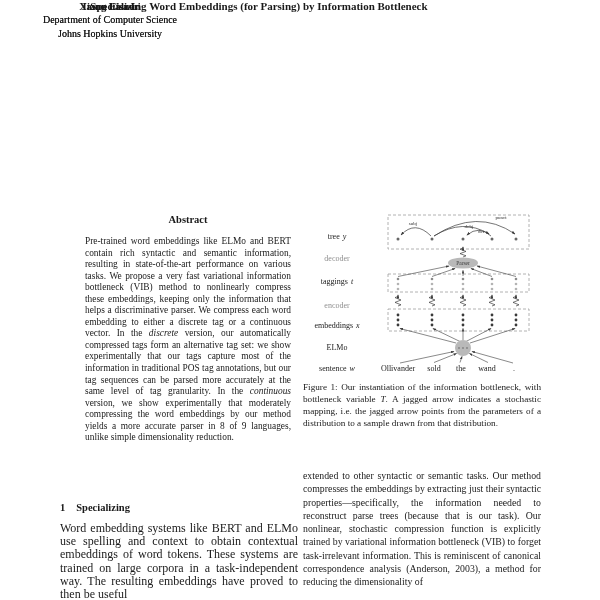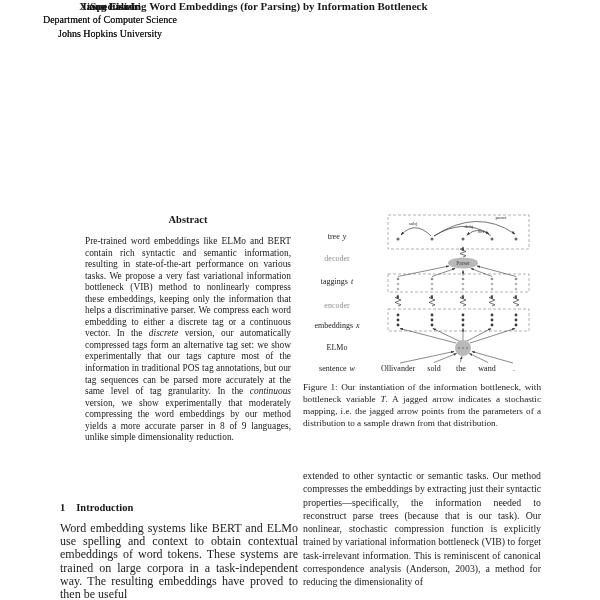--- a/index.html
+++ b/index.html
@@ -56,21 +56,21 @@
   <div id="author-right" class="abs author-block center">
     <div class="aname">Jason Eisner</div>
     <div>Department of Computer Science</div>
     <div>Johns Hopkins University</div>
   </div>
 
   <div id="abstract-heading" class="abs center">Abstract</div>
   <div id="abstract-text" class="abs just"><span>Pre-trained word embeddings like ELMo and BERT contain rich syntactic and semantic information, resulting in state-of-the-art performance on various tasks. We propose a very fast variational information bottleneck (VIB) method to nonlinearly compress these embeddings, keeping only the information that helps a discriminative parser. We compress each word embedding to either a discrete tag or a continuous vector. In the </span><span class="it">discrete</span><span> version, our automatically compressed tags form an alternative tag set: we show experimentally that our tags capture most of the information in traditional POS tag annotations, but our tag sequences can be parsed more accurately at the same level of tag granularity. In the </span><span class="it">continuous</span><span> version, we show experimentally that moderately compressing the word embeddings by our method yields a more accurate parser in 8 of 9 languages, unlike simple dimensionality reduction.</span></div>
 
   <div id="intro-heading" class="abs">
-    <span class="secnum">1</span><span>Introduction</span>
+    <span class="secnum">1</span><span>Specializing</span>
   </div>
   <div id="intro-text" class="abs just">Word embedding systems like BERT and ELMo use spelling and context to obtain contextual embeddings of word tokens. These systems are trained on large corpora in a task-independent way. The resulting embeddings have proved to then be useful</div>
 
   <div id="figure-wrap" class="abs">
     <svg width="238" height="166" viewBox="0 0 238 166">
       <defs>
         <marker id="ah" viewBox="0 0 6 4" markerWidth="6" markerHeight="4" refX="5" refY="2" orient="auto">
           <path d="M0,0 L6,2 L0,4 z" fill="#3a3a3a"></path>
         </marker>
       </defs>

